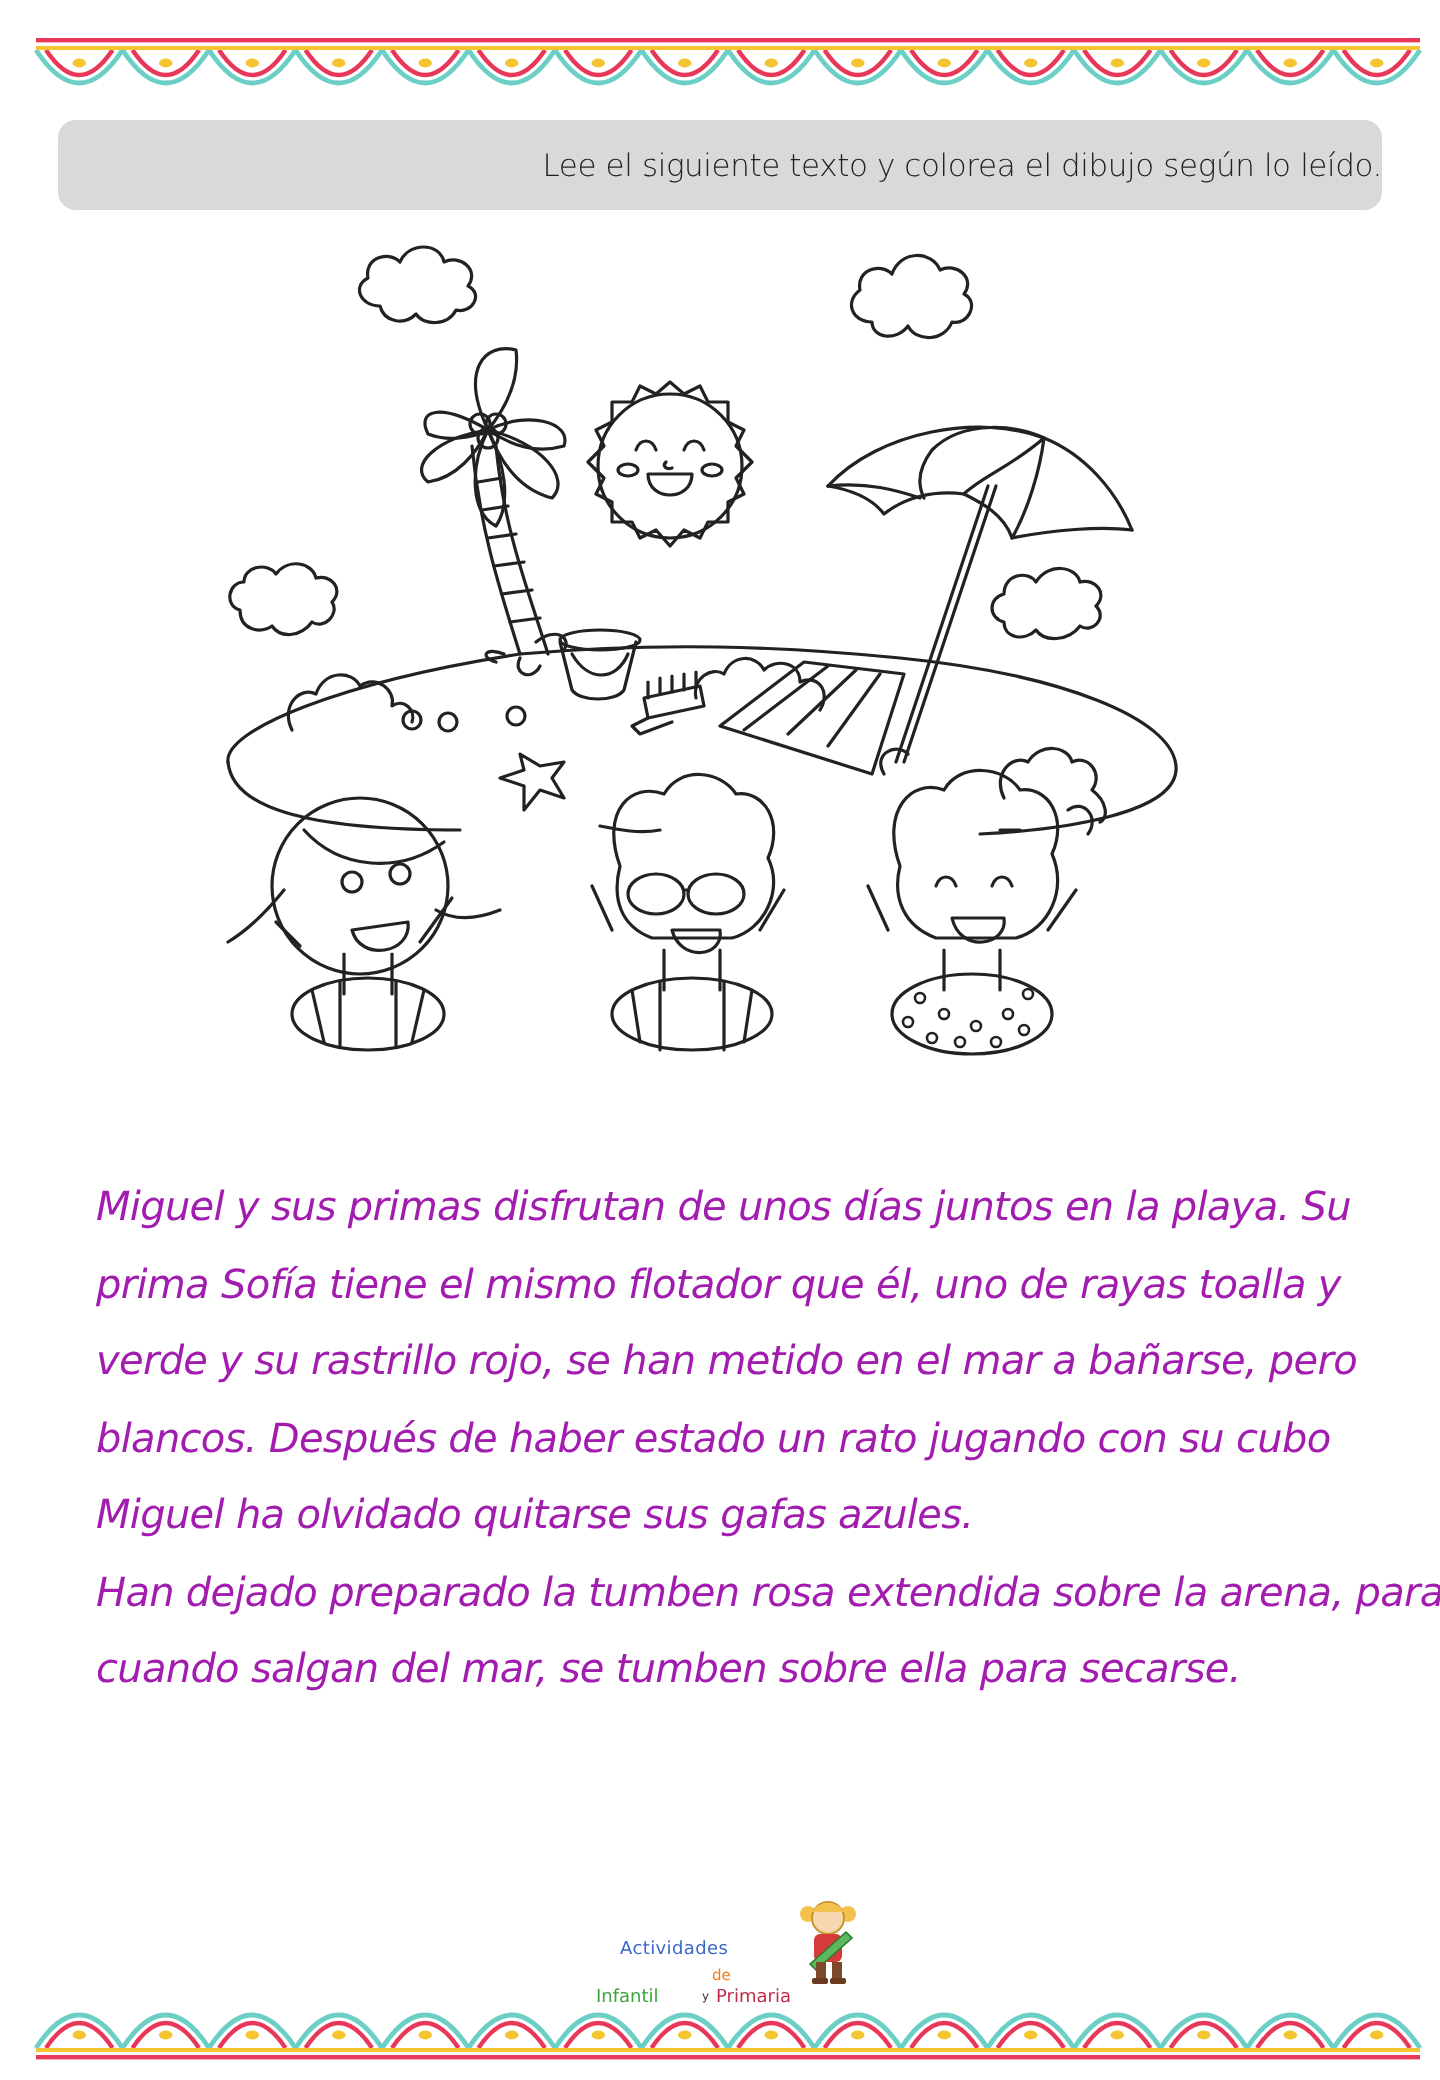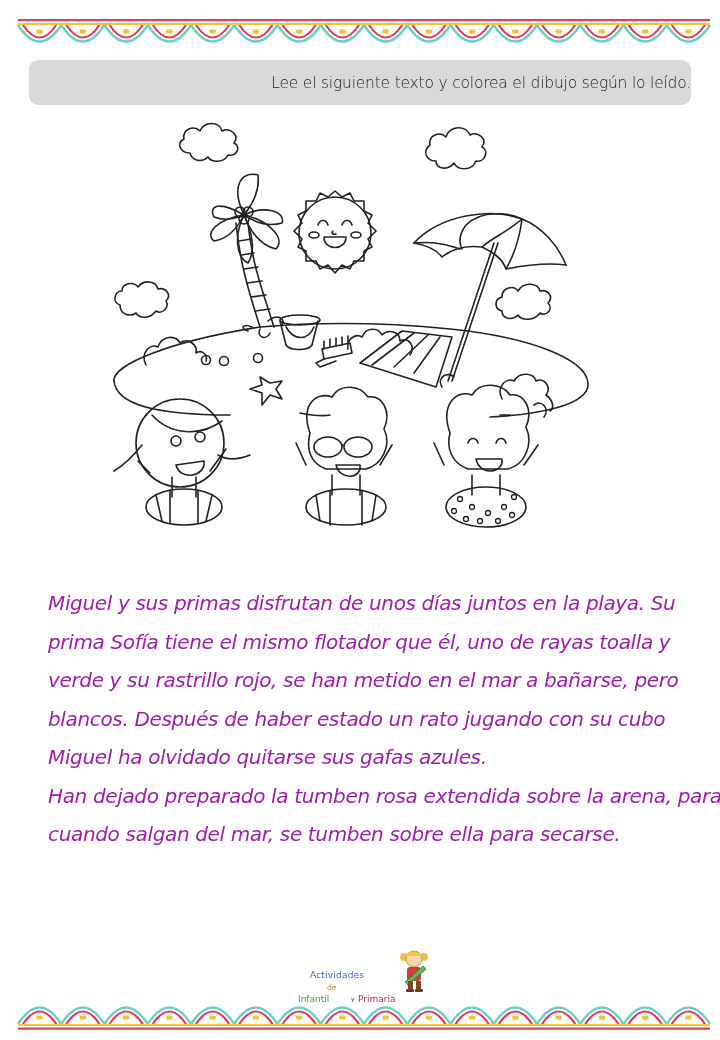--- a/index.html
+++ b/index.html
@@ -25,21 +25,21 @@
   .story {
     position: absolute; left: 48px; top: 584px; width: 630px;
     font-family: "DejaVu Sans", sans-serif; font-size: 20px; font-weight: normal;
     line-height: 38.5px; color: #a21caf; letter-spacing: -0.35px; font-style: italic;
   }
   .story .line { display: block; white-space: nowrap; }
 
   .logo { position: absolute; left: 296px; top: 948px; width: 140px; height: 46px; }
   .logo-text { position: absolute; left: 0; top: 0; width: 100px; height: 46px; text-align: center; font-family: "DejaVu Sans", sans-serif; font-weight: normal; margin-top: 18px; }
   .logo-l1 { position: absolute; left: 14px; top: 4px; font-size: 9px; color: #3b66c9; letter-spacing: 0.2px; }
-  .logo-l2 { position: absolute; left: 31px; top: 17px; font-size: 7.5px; color: #f07b1c; text-align: right; }
+  .logo-l2 { position: absolute; left: 60px; top: 17px; font-size: 7.5px; color: #f07b1c; text-align: right; }
   .logo-l3a { position: absolute; left: 2px; top: 28px; font-size: 9px; color: #3ca43c; }
   .logo-l3b { position: absolute; left: 55px; top: 29px; font-size: 6px; color: #333; }
   .logo-l3c { position: absolute; left: 62px; top: 28px; font-size: 9px; color: #c42a4a; }
   .logo-girl { position: absolute; left: 101px; top: 0; width: 34px; height: 46px; }
 </style>
 </head>
 <body>
 
 <svg class="border border-top" viewBox="0 0 720 40" xmlns="http://www.w3.org/2000/svg">
   <g id="topScallops">

